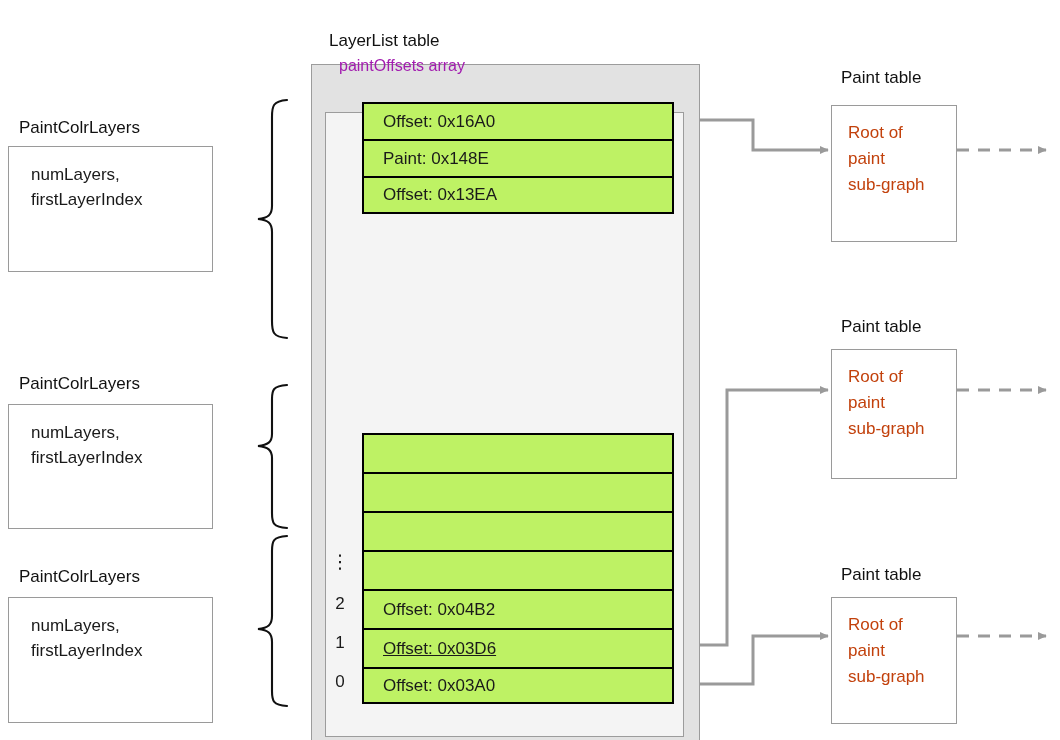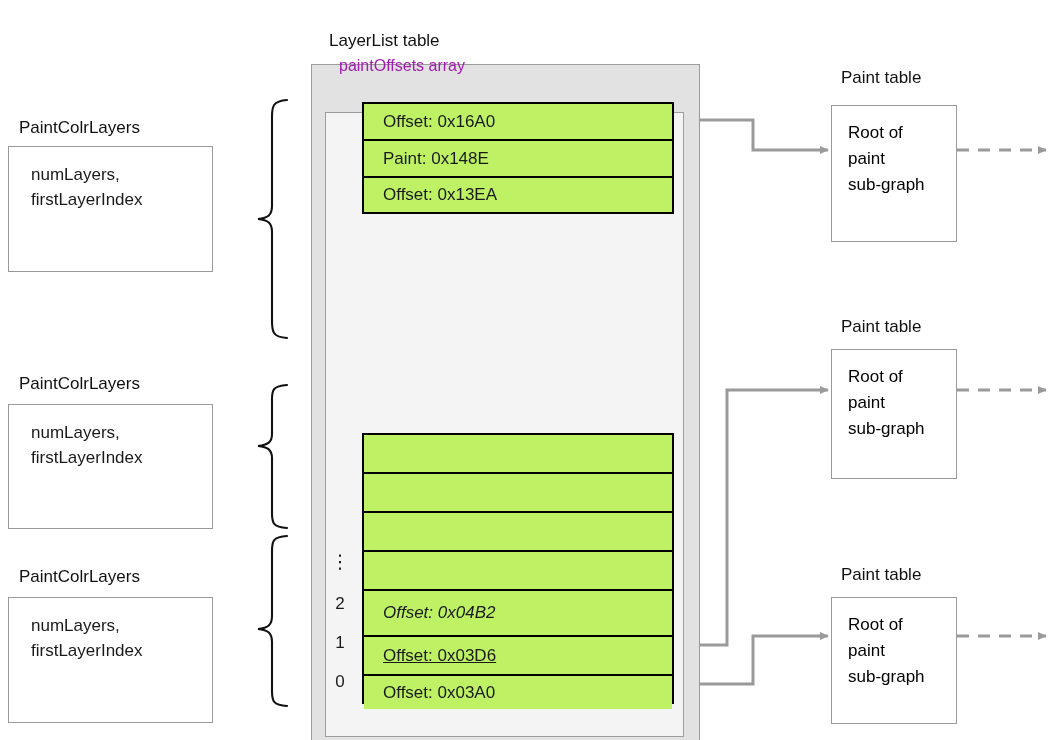--- a/index.html
+++ b/index.html
@@ -103,21 +103,21 @@
   .paint-box {
     border: 1.6px solid #9a9a9a;
     background: #ffffff;
     box-sizing: border-box;
   }
   .paint-box-text {
     position: absolute;
     left: 16px;
     top: 14px;
     font-size: 17px;
-    color: #000000;
+    color: #c2410c;
     line-height: 1.52;
     white-space: pre-line;
   }
 </style>
 </head>
 <body>
 
 <svg id="canvas" width="1060" height="740" viewBox="0 0 1060 740" xmlns="http://www.w3.org/2000/svg">
 
   <defs>
@@ -180,21 +180,21 @@
   <div class="offset-row" style="height:37px;">Offset: 0x16A0</div>
   <div class="offset-row" style="height:37px;">Paint: 0x148E</div>
   <div class="offset-row" style="height:34px;">Offset: 0x13EA</div>
 </div>
 
 <div class="row-group" style="left:362px; top:433px; width:312px; height:271px;">
   <div class="offset-row" style="height:39px;"></div>
   <div class="offset-row" style="height:39px;"></div>
   <div class="offset-row" style="height:39px;"></div>
   <div class="offset-row" style="height:39px;"></div>
-  <div class="offset-row" style="height:46px;font-style:italic;">Offset: 0x04B2</div>
+  <div class="offset-row" style="height:39px;">Offset: 0x04B2</div>
   <div class="offset-row" style="height:39px;text-decoration:underline;">Offset: 0x03D6</div>
   <div class="offset-row" style="height:33px;">Offset: 0x03A0</div>
 </div>
 
 <div class="row-index ellipsis" style="left:329px; top:550px;">⋮</div>
 <div class="row-index" style="left:329px; top:594px;">2</div>
 <div class="row-index" style="left:329px; top:633px;">1</div>
 <div class="row-index" style="left:329px; top:672px;">0</div>
 
 <div class="caption abs" style="left:19px; top:94px;">PaintColrLayers</div>

